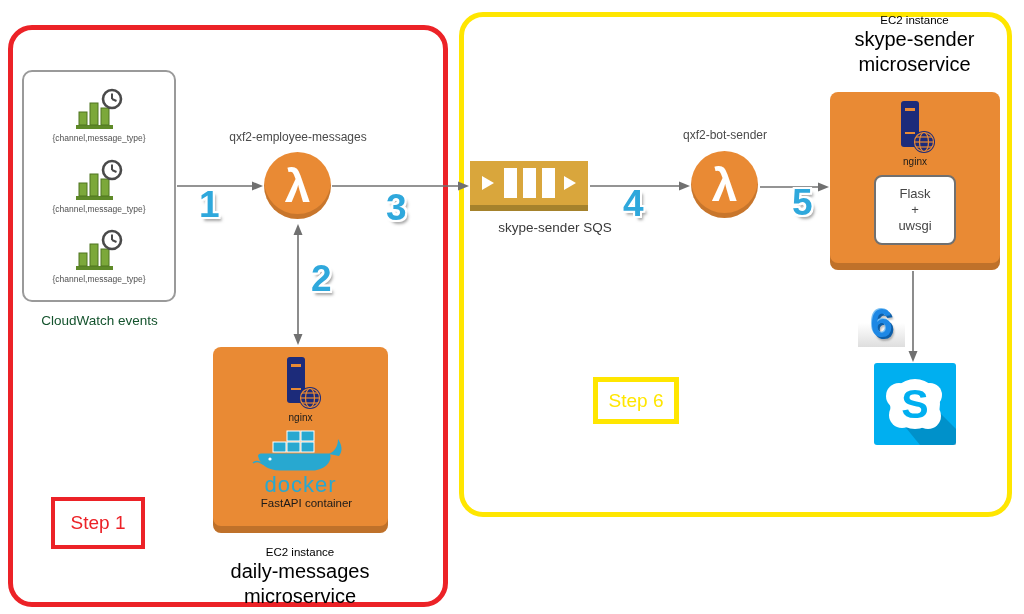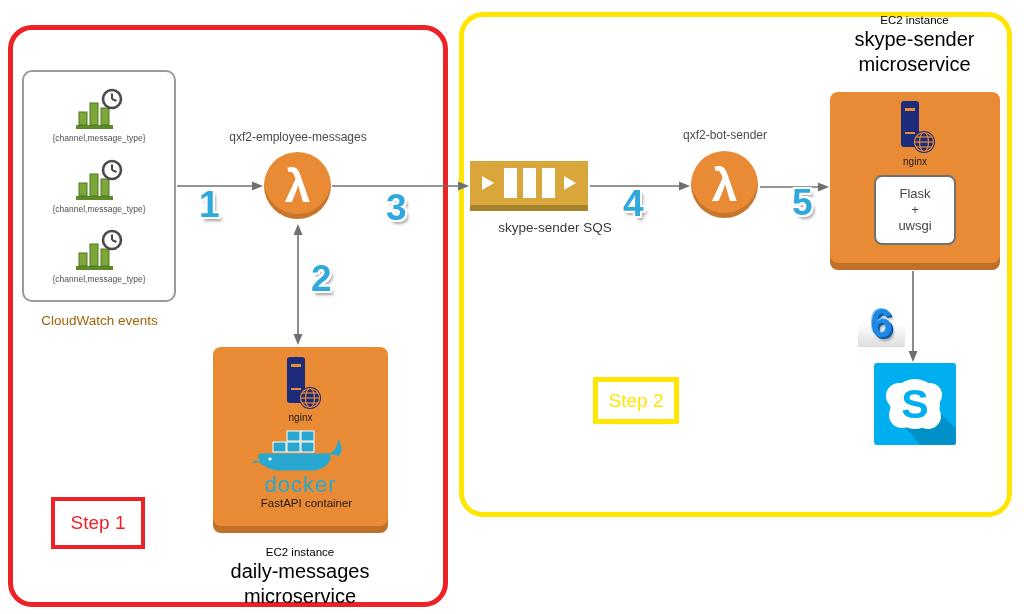--- a/index.html
+++ b/index.html
@@ -15,21 +15,21 @@
   #arrows { position:absolute; left:0; top:0; z-index:3; pointer-events:none; }
 
   .abs { position:absolute; }
   .z2 { z-index:2; }
 
   
   .cw-box { left:22px; top:70px; width:154px; height:232px; border:2px solid #9a9a9a; border-radius:10px;
             background:#fff; display:flex; flex-direction:column; justify-content:space-evenly; align-items:center; }
   .cw-item { display:flex; flex-direction:column; align-items:center; }
   .cw-item .lbl { font-size:8.5px; color:#4f4f4f; margin-top:1px; }
-  .caption-sm { font-size:13.5px; color:#a16207; text-align:center; }
+  .caption-sm { font-size:13.5px; color:#14532d; text-align:center; }
 
   
   .lambda { width:67px; height:67px; border-radius:50%; background:#e98a34;
             box-shadow: inset 0 -5px 0 rgba(0,0,0,0.14);
             display:flex; align-items:center; justify-content:center;
             color:#fff; font-size:46px; font-weight:bold; line-height:1; }
   .node-label { font-size:12px; color:#4a4a4a; text-align:center; }
 
   
   .sqs { left:470px; top:161px; width:118px; height:50px; }
@@ -236,15 +236,15 @@
   </div>
 
   <div class="num" style="left:199px; top:186px;">1</div>
   <div class="num" style="left:311px; top:260px;">2</div>
   <div class="num" style="left:386px; top:189px;">3</div>
   <div class="num" style="left:623px; top:185px;">4</div>
   <div class="num" style="left:792px; top:184px;">5</div>
   <div class="num6">6</div>
 
   <div class="step one">Step 1</div>
-  <div class="step two">Step 2</div>
+  <div class="step two">Step 6</div>
 
 </div>
 
 </body></html>

